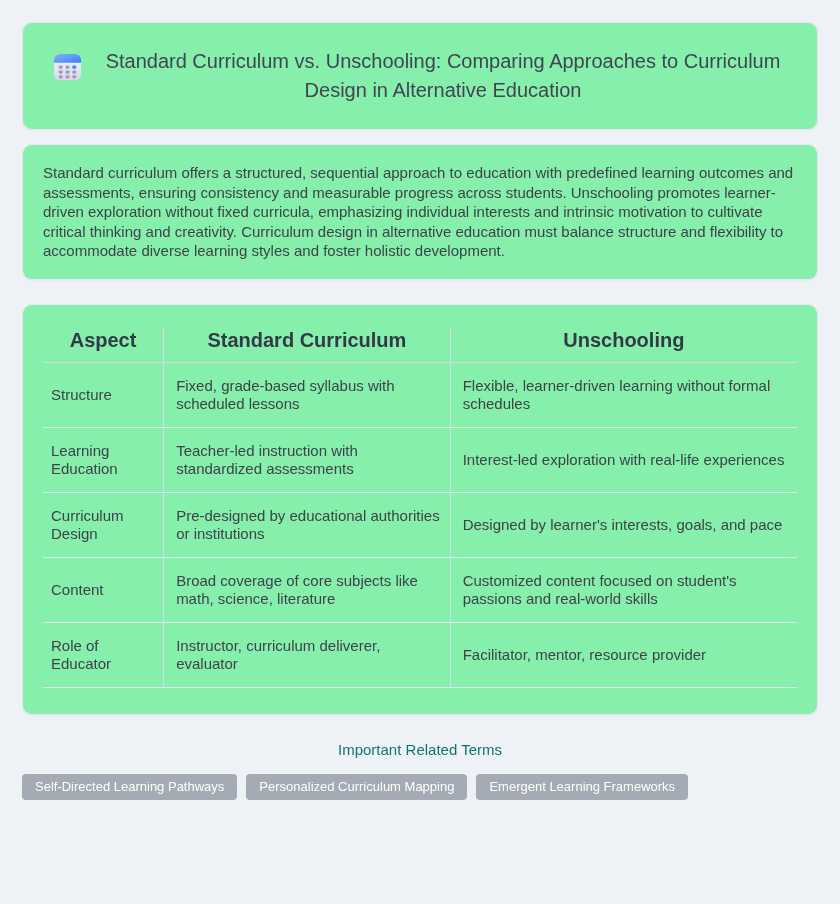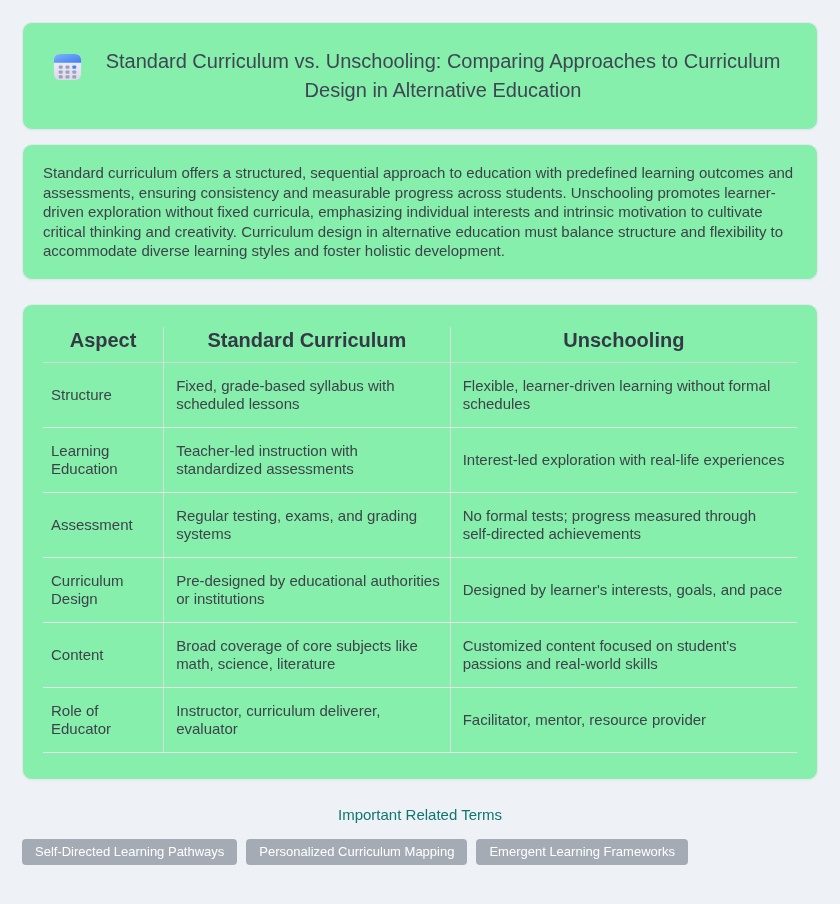--- a/index.html
+++ b/index.html
@@ -145,25 +145,20 @@
             <td>Structure</td>
             <td>Fixed, grade-based syllabus with scheduled lessons</td>
             <td>Flexible, learner-driven learning without formal schedules</td>
           </tr>
           <tr>
             <td>Learning Education</td>
             <td>Teacher-led instruction with standardized assessments</td>
             <td>Interest-led exploration with real-life experiences</td>
           </tr>
           <tr>
-            <td>Assessment</td>
-            <td>Regular testing, exams, and grading systems</td>
-            <td>No formal tests; progress measured through self-directed achievements</td>
-          </tr>
-          <tr>
             <td>Curriculum Design</td>
             <td>Pre-designed by educational authorities or institutions</td>
             <td>Designed by learner's interests, goals, and pace</td>
           </tr>
           <tr>
             <td>Content</td>
             <td>Broad coverage of core subjects like math, science, literature</td>
             <td>Customized content focused on student's passions and real-world skills</td>
           </tr>
           <tr>

